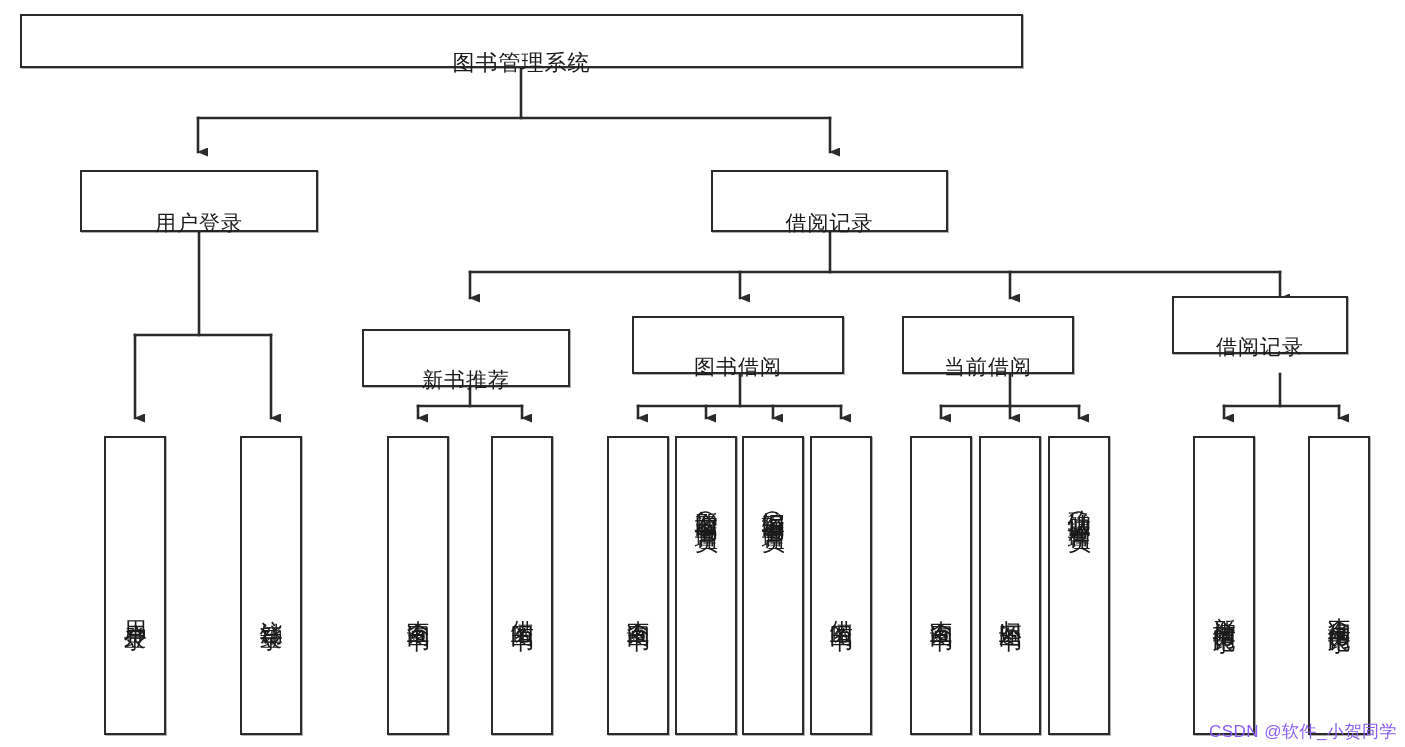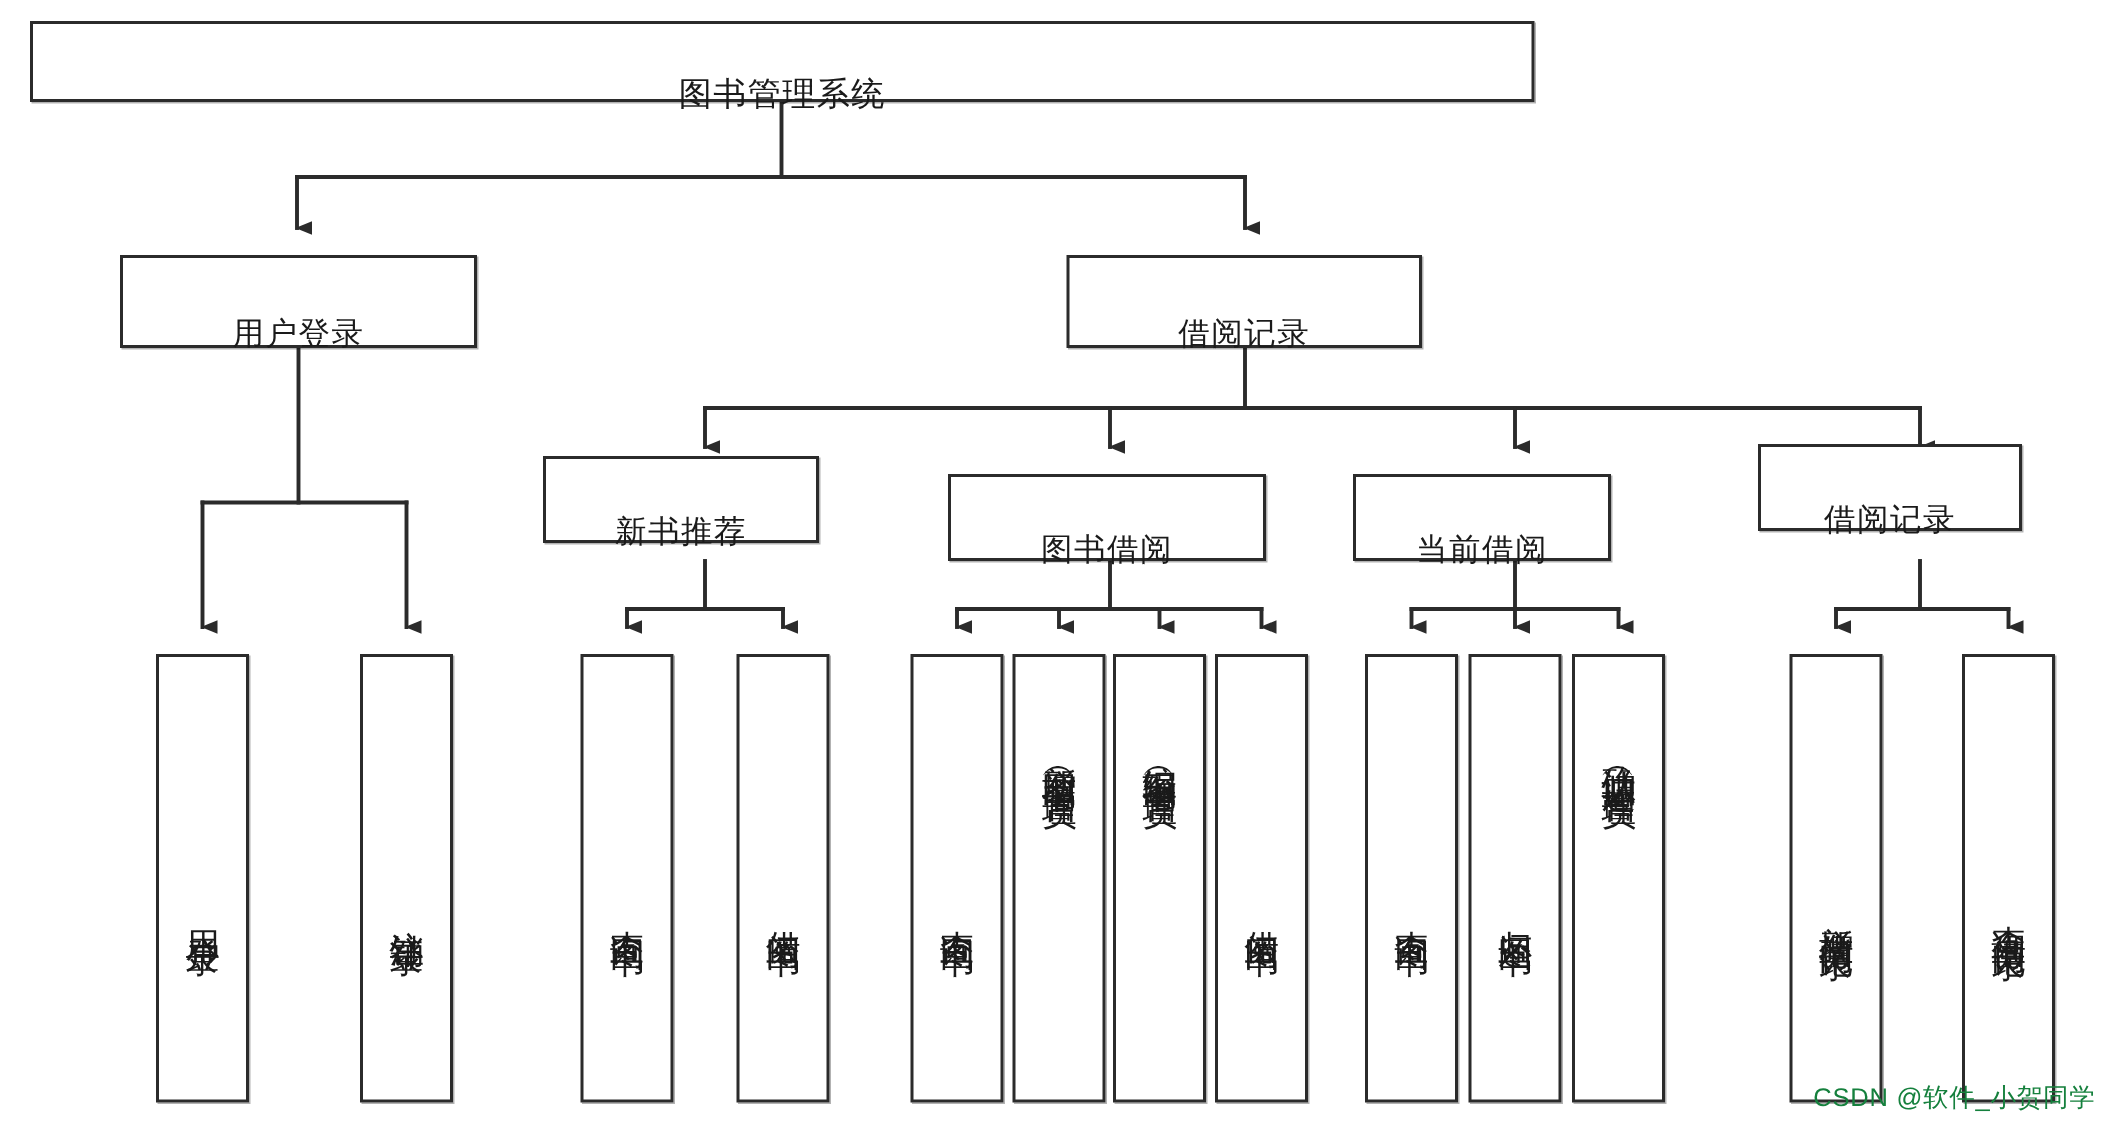--- a/index.html
+++ b/index.html
@@ -41,21 +41,21 @@
     letter-spacing:3px;
     white-space:pre;
   }
   .v-node.tall .lbl{font-size:23px;}
   .v-node.centered{align-items:center;padding-top:0;}
   .watermark{
     position:absolute;
     right:8px;
     bottom:4px;
     font-size:17px;
-    color:#15803d;
+    color:#8b5cf6;
     letter-spacing:0.5px;
     white-space:nowrap;
     pointer-events:none;
     text-align:center;
   }
 </style>
 </head>
 <body>
 
 <div id="canvas">
@@ -114,21 +114,21 @@
     <span class="lbl">图书管理系统</span>
   </div>
 
   <div class="node h-node" style="left:80px;top:170px;width:238px;height:62px;">
     <span class="lbl">用户登录</span>
   </div>
   <div class="node h-node" style="left:711px;top:170px;width:237px;height:62px;">
     <span class="lbl">借阅记录</span>
   </div>
 
-  <div class="node h-node" style="left:362px;top:304px;width:184px;height:58px;">
+  <div class="node h-node" style="left:362px;top:329px;width:208px;height:58px;">
     <span class="lbl">新书推荐</span>
   </div>
   <div class="node h-node" style="left:632px;top:316px;width:212px;height:58px;">
     <span class="lbl">图书借阅</span>
   </div>
   <div class="node h-node" style="left:902px;top:316px;width:172px;height:58px;">
     <span class="lbl">当前借阅</span>
   </div>
   <div class="node h-node" style="left:1172px;top:296px;width:176px;height:58px;">
     <span class="lbl">借阅记录</span>

